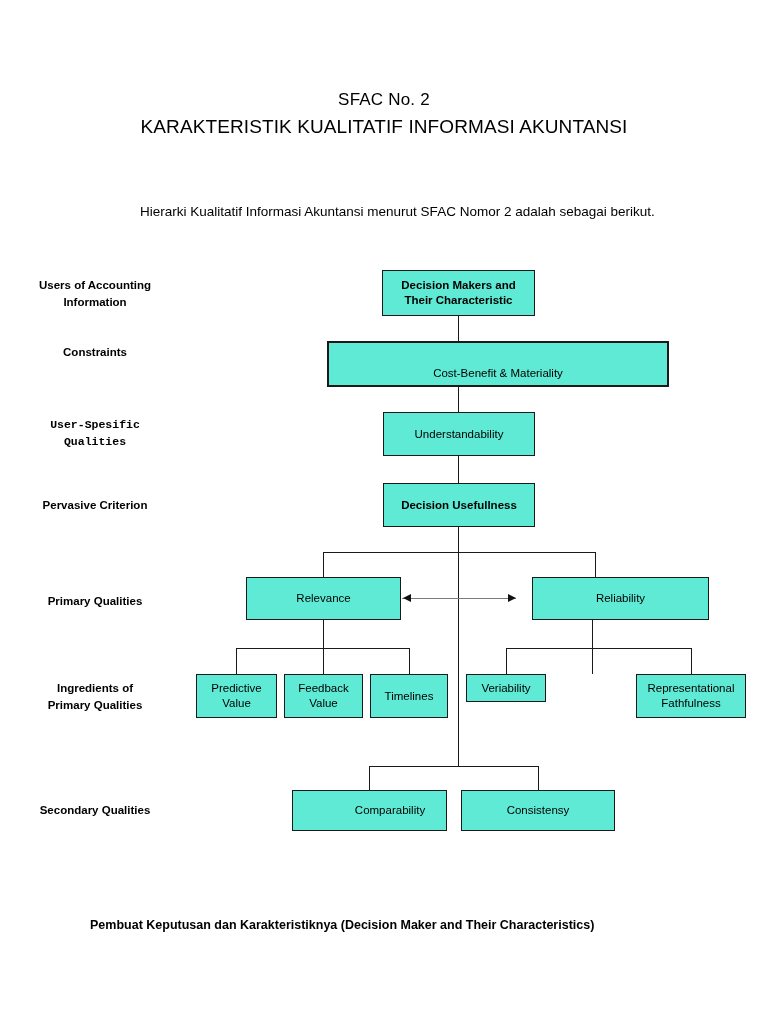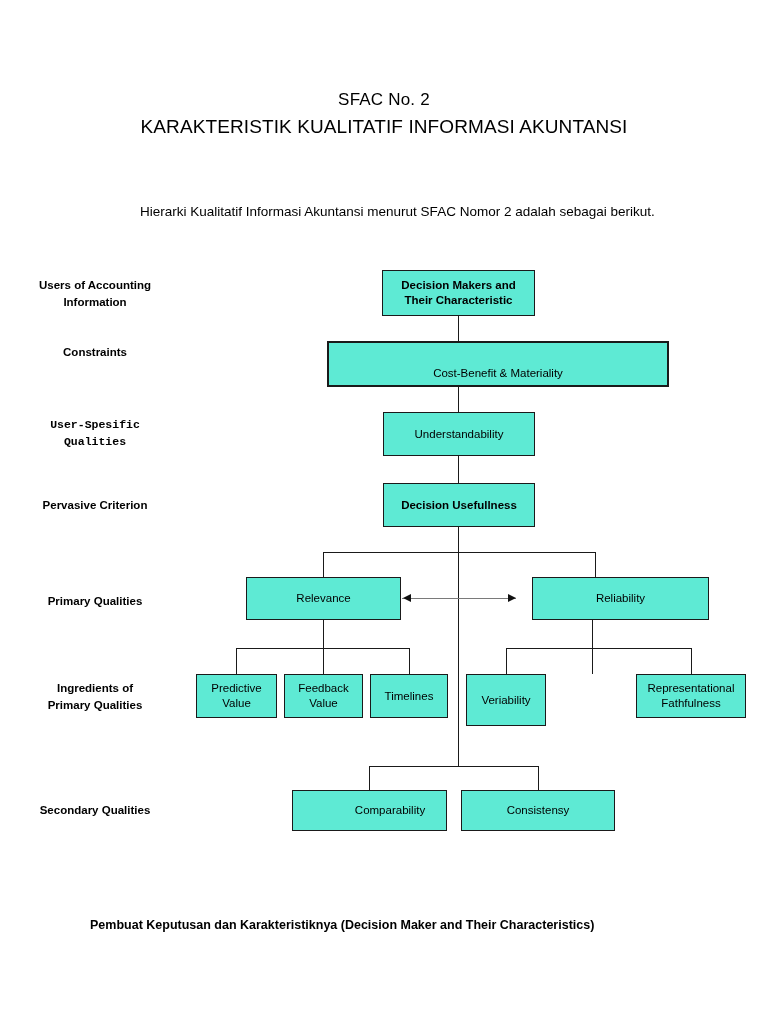--- a/index.html
+++ b/index.html
@@ -207,21 +207,21 @@
   <div class="node normal-weight" style="left:516px; top:577px; width:177px; height:43px;margin-left:16px;">Reliability</div>
 
   <div class="node normal-weight" style="left:196px; top:674px; width:81px; height:44px;">Predictive
 Value</div>
 
   <div class="node normal-weight" style="left:284px; top:674px; width:79px; height:44px;">Feedback
 Value</div>
 
   <div class="node normal-weight" style="left:370px; top:674px; width:78px; height:44px;">Timelines</div>
 
-  <div class="node normal-weight" style="left:466px; top:674px; width:80px; height:52px;">Veriability</div>
+  <div class="node normal-weight" style="left:466px; top:674px; width:80px; height:28px;">Veriability</div>
 
 
   <div class="node normal-weight" style="left:636px; top:674px; width:110px; height:44px;">Representational
 Fathfulness</div>
 
   <div class="node normal-weight" style="left:292px; top:790px; width:155px; height:41px;padding-left:44px;">Comparability</div>
 
   <div class="node normal-weight" style="left:461px; top:790px; width:154px; height:41px;">Consistensy</div>
 
 </div>

